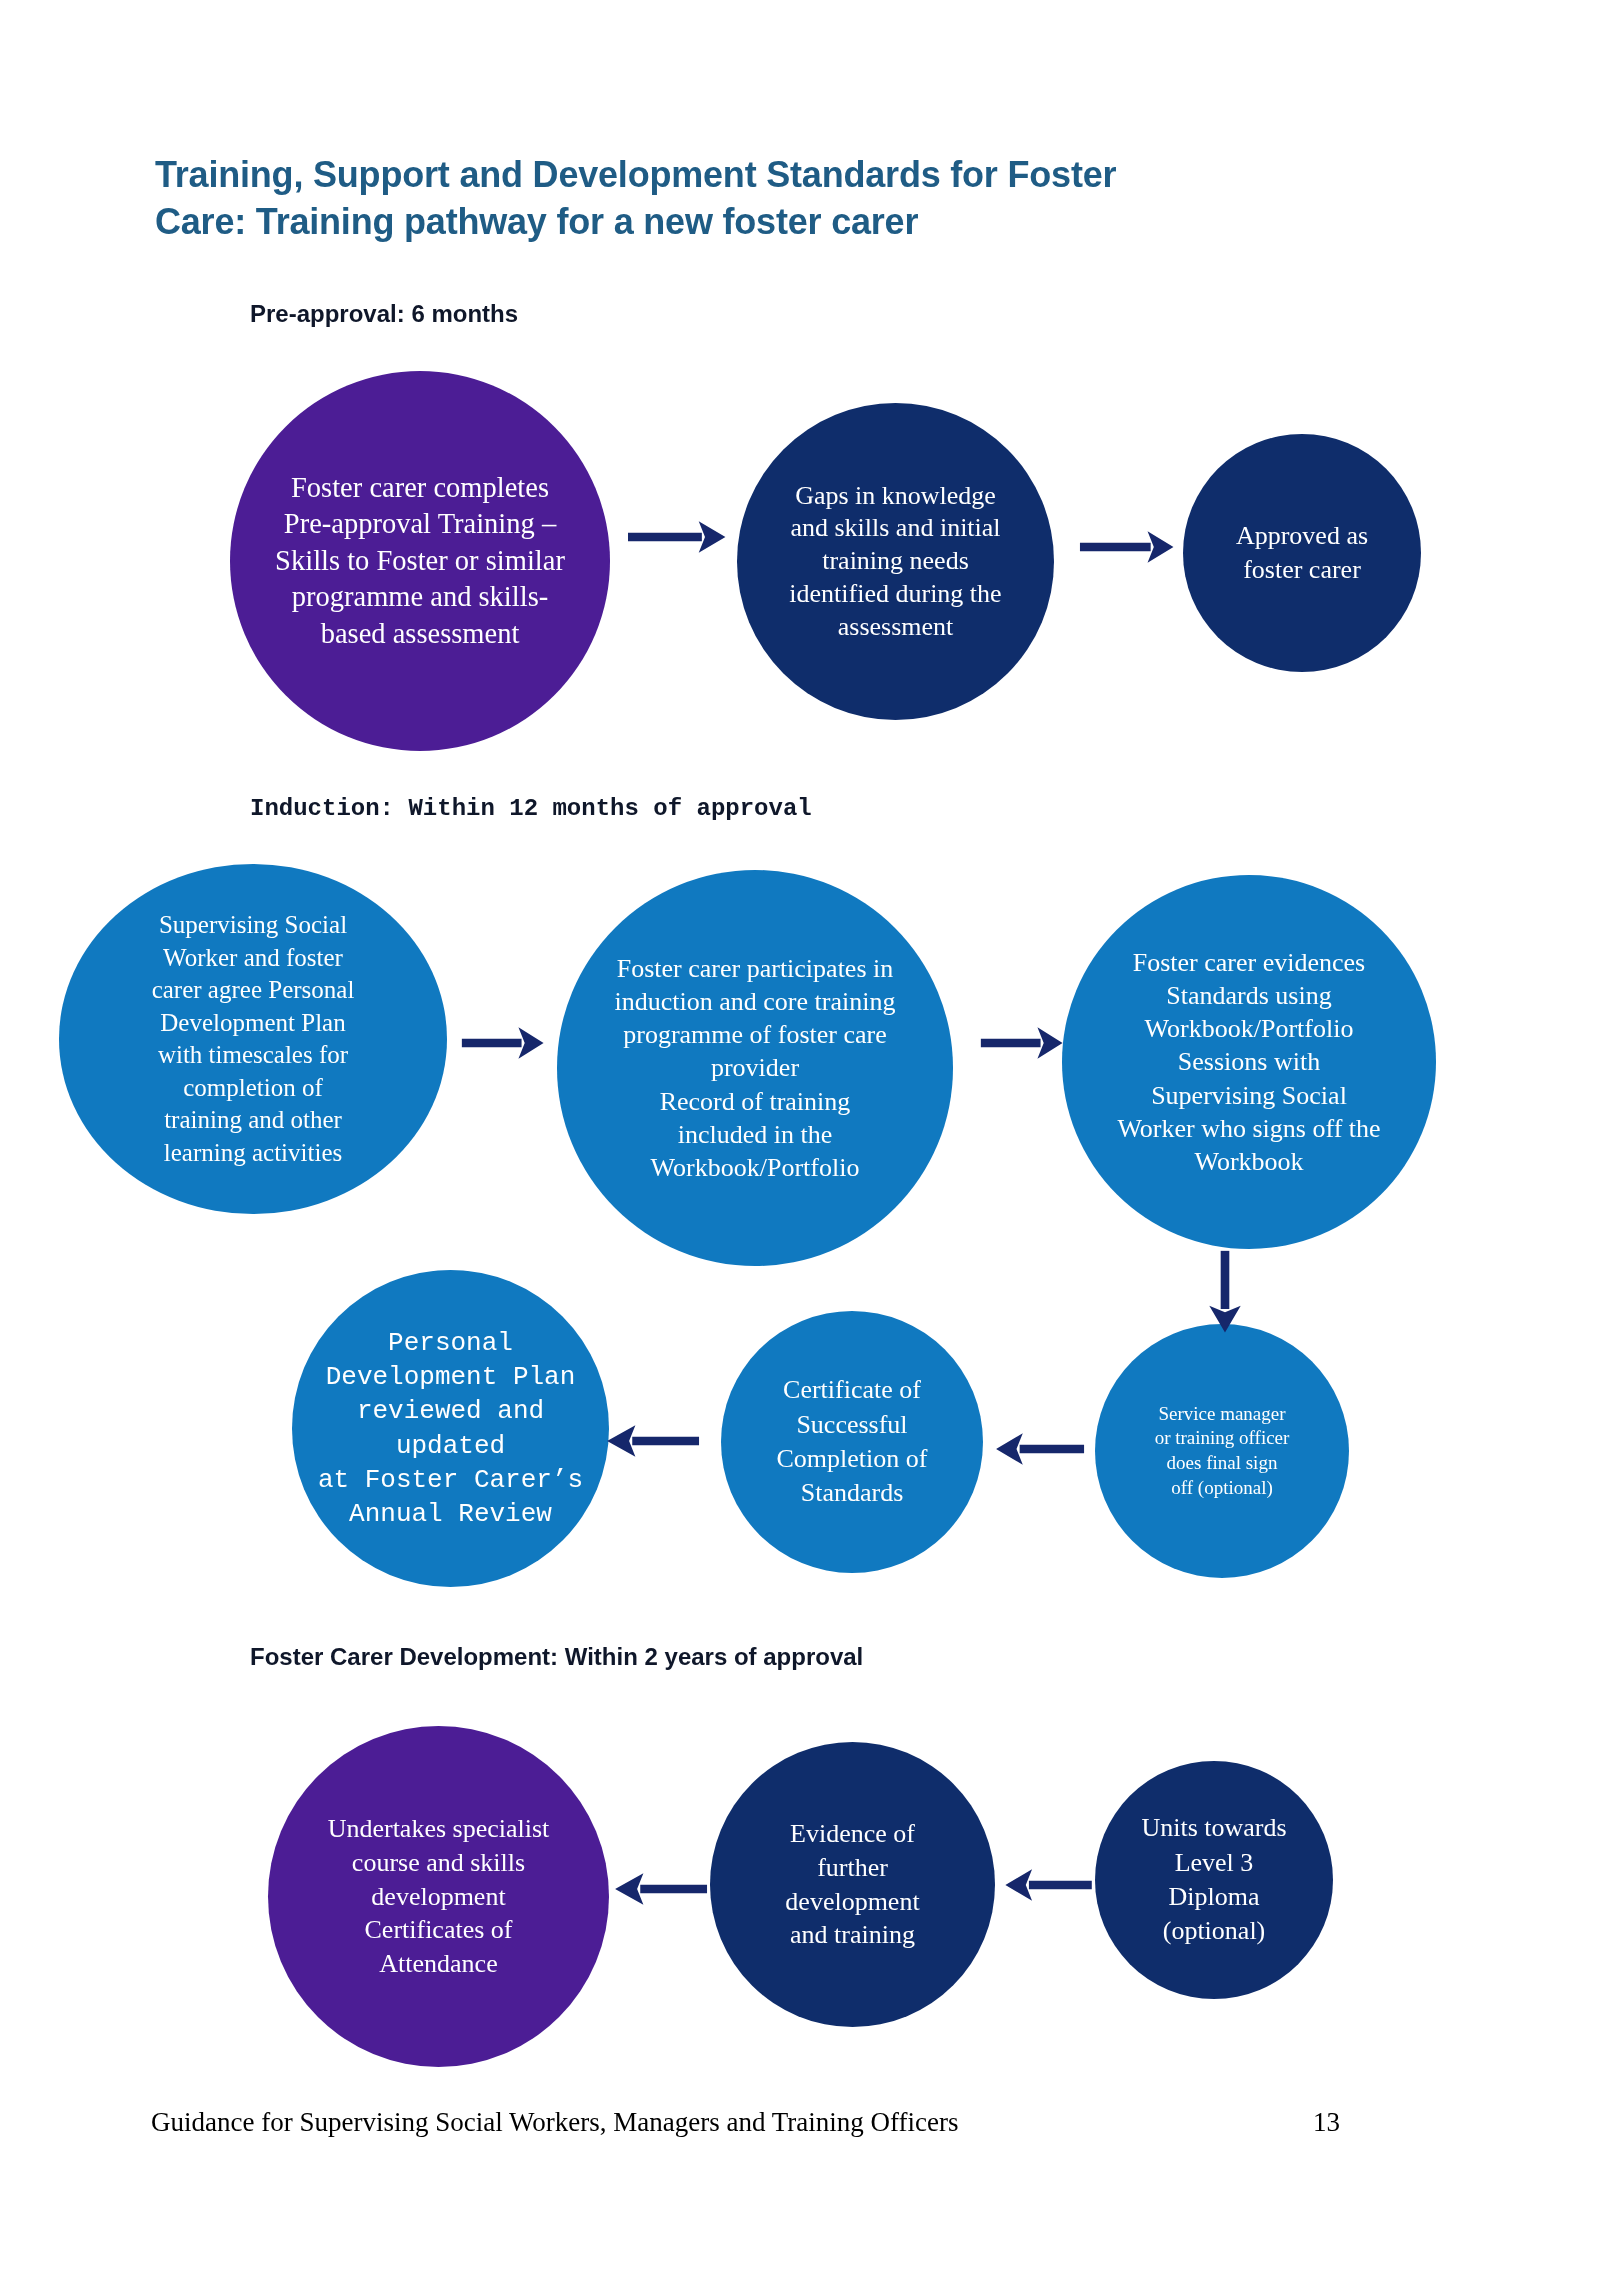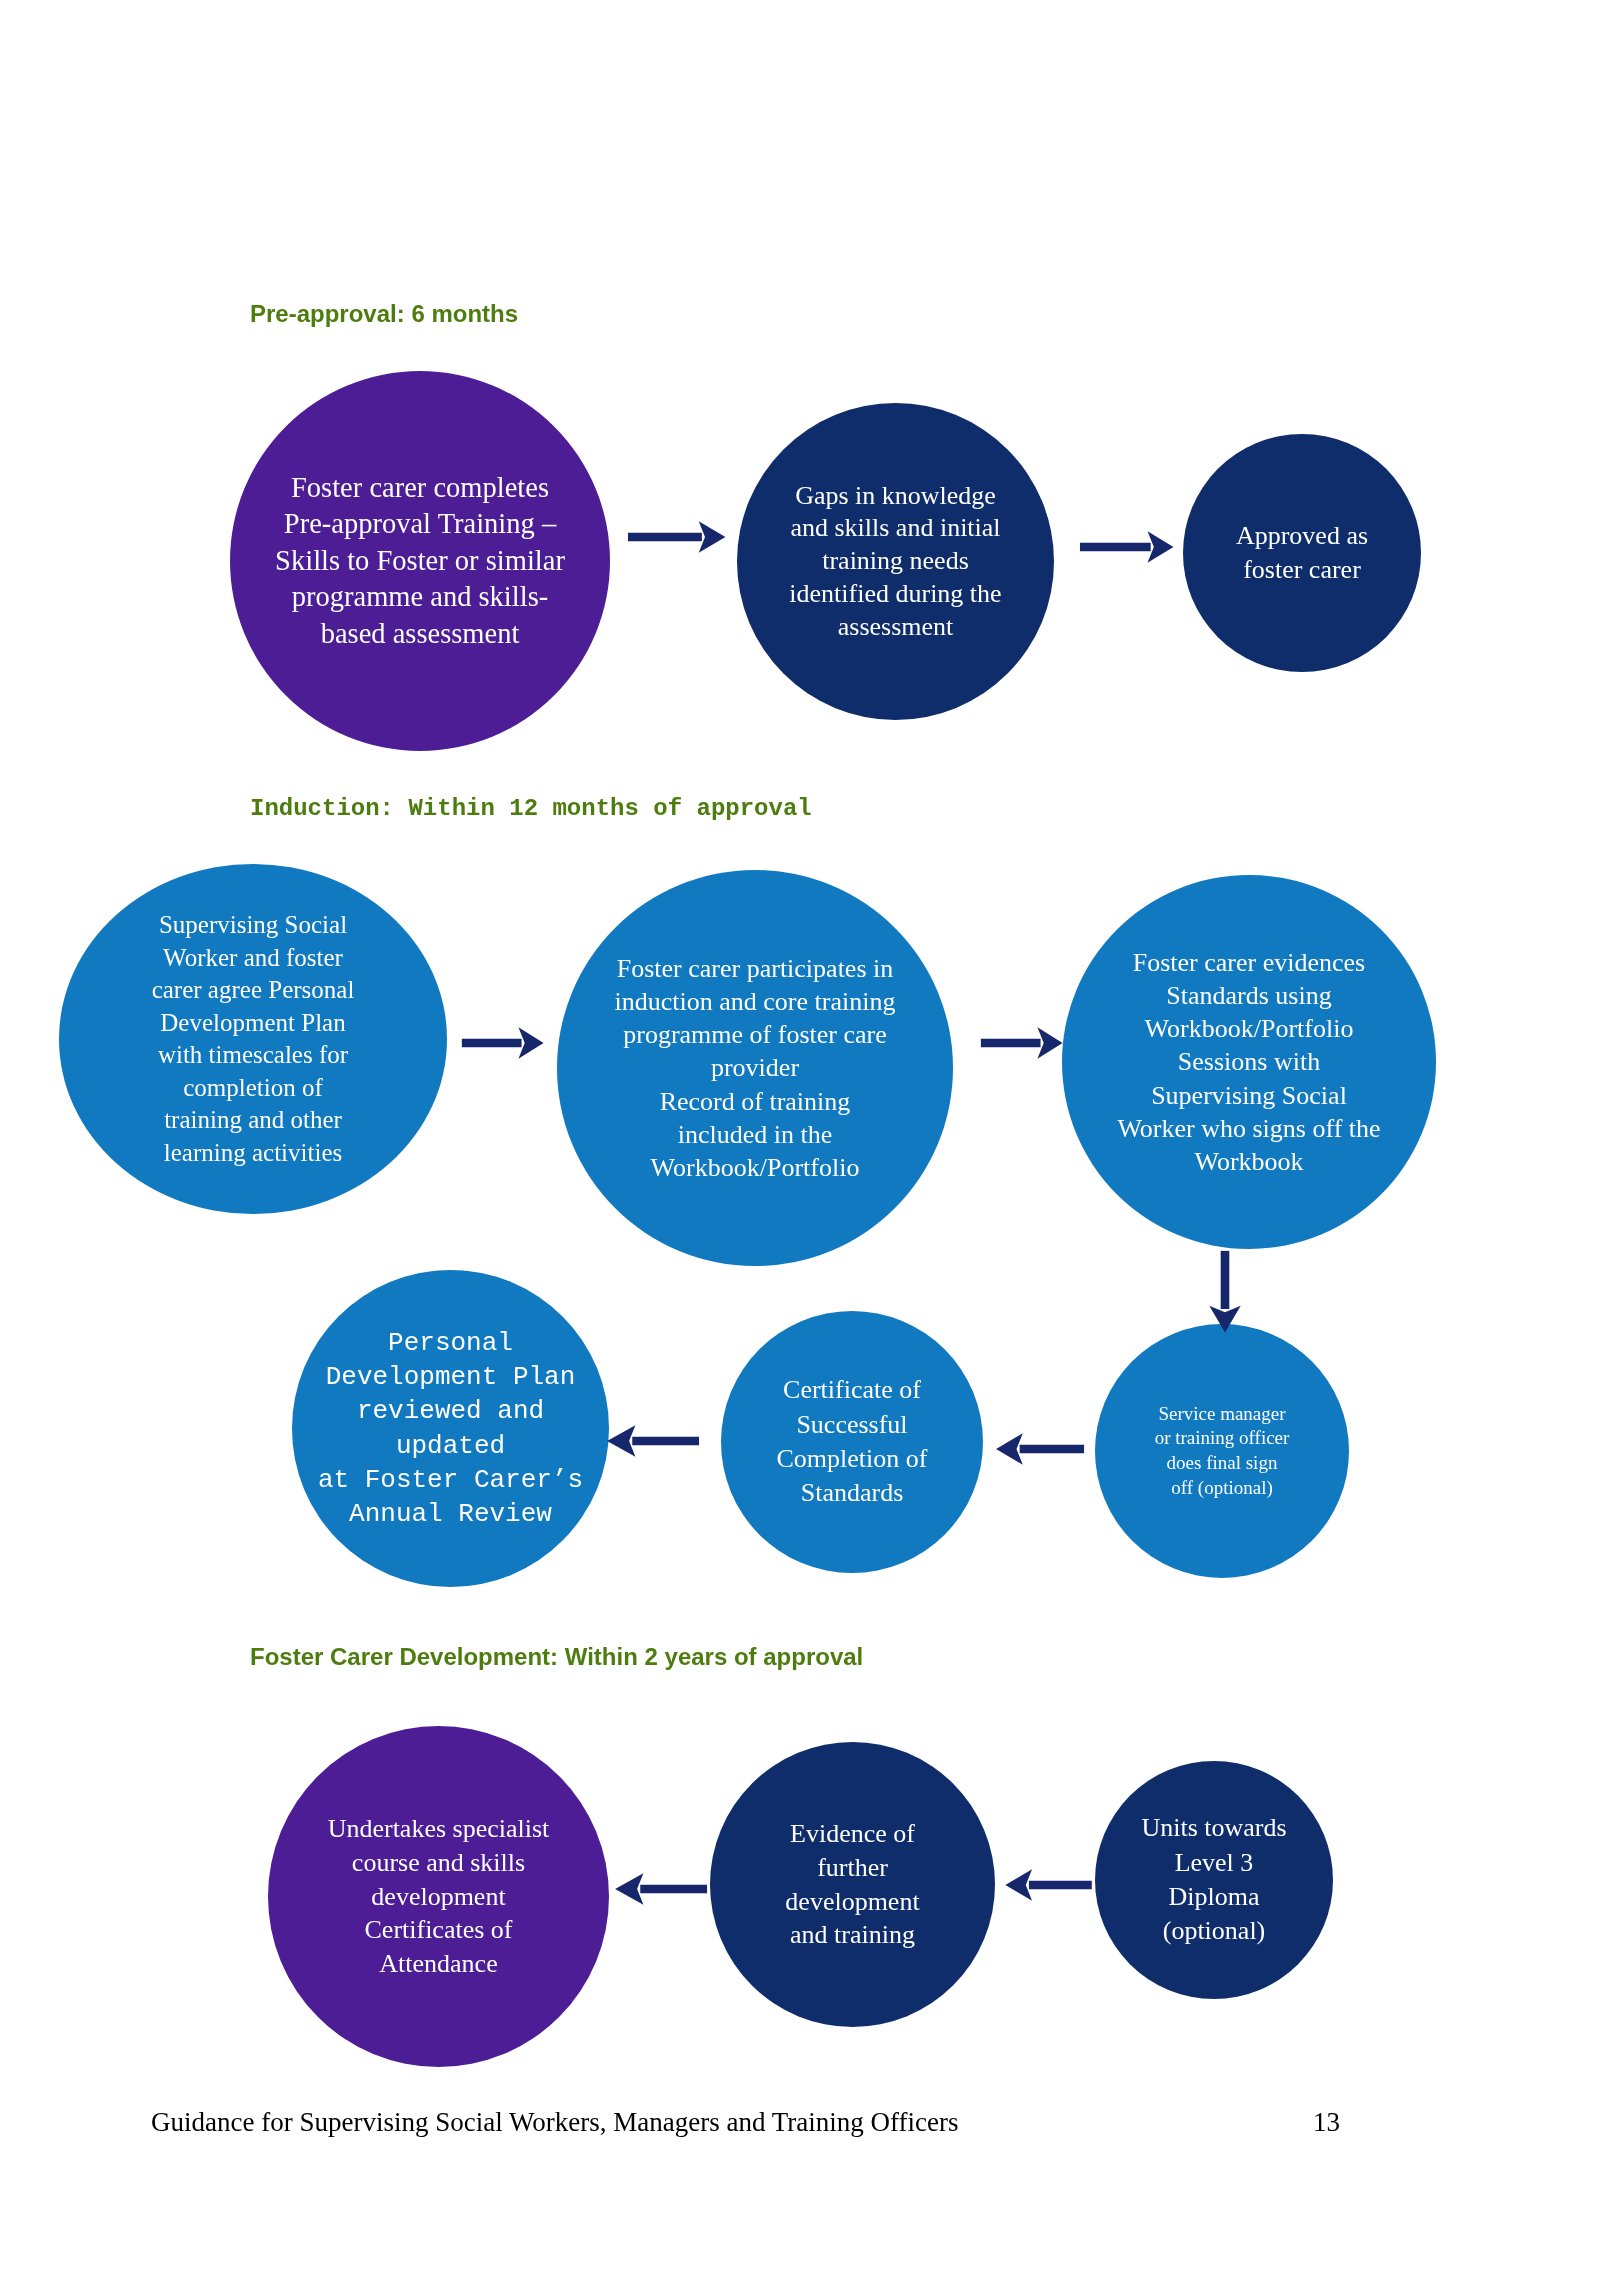--- a/index.html
+++ b/index.html
@@ -34,21 +34,21 @@
     letter-spacing: -0.2px;
   }
   .doc-title .line2 { display: block; }
 
   
   .section-heading {
     position: absolute;
     font-family: "Liberation Sans", sans-serif;
     font-weight: bold;
     font-size: 24px;
-    color: #4d7c0f;
+    color: #0f172a;
     letter-spacing: 0px;
     white-space: nowrap;
   }
   #heading-pre      { left: 250px; top: 300px; }
   #heading-induction{ left: 250px; top: 795px; font-family: Liberation Mono, monospace; }
   #heading-dev      { left: 250px; top: 1643px; }
 
   
   .node {
     position: absolute;
@@ -122,20 +122,24 @@
     font-size: 27px;
     color: #000000;
   }
   .footer .page-no { padding-right: 143px; }
 </style>
 </head>
 <body>
 
 <div class="page">
 
+  <div class="doc-title">
+    <span>Training, Support and Development Standards for Foster</span>
+    <span class="line2">Care: Training pathway for a new foster carer</span>
+  </div>
 
   <div class="section-heading" id="heading-pre">Pre-approval: 6 months</div>
   <div class="section-heading" id="heading-induction">Induction: Within 12 months of approval</div>
   <div class="section-heading" id="heading-dev">Foster Carer Development: Within 2 years of approval</div>
 
   <div class="node navy" id="n-pre-1">
     <span class="label">Foster carer completes
 Pre-approval Training –
 Skills to Foster or similar
 programme and skills-

